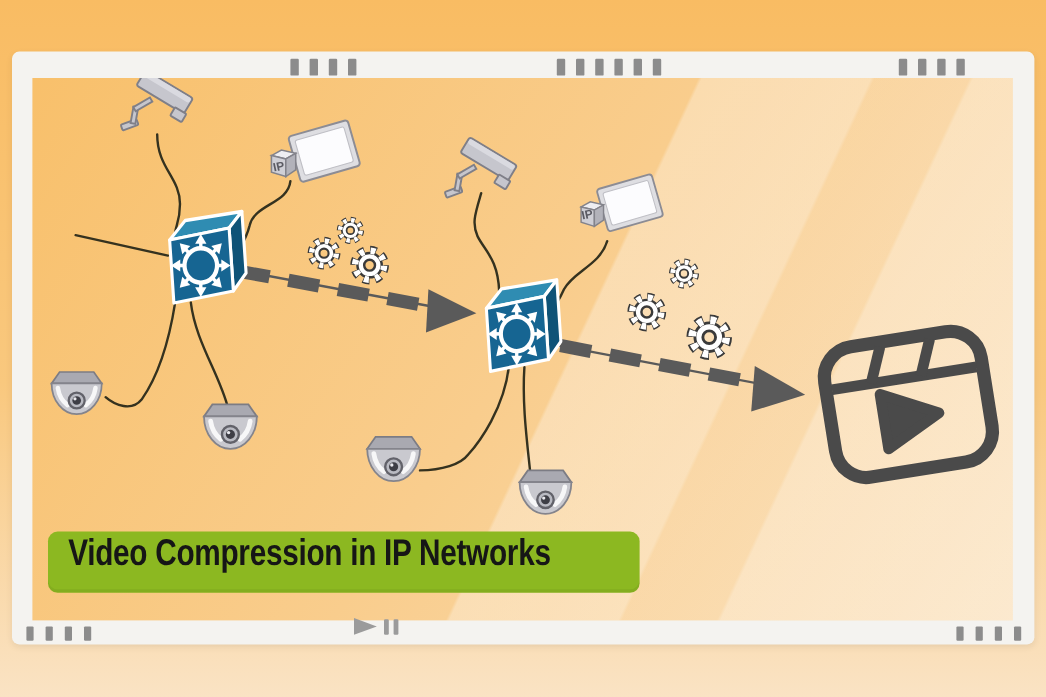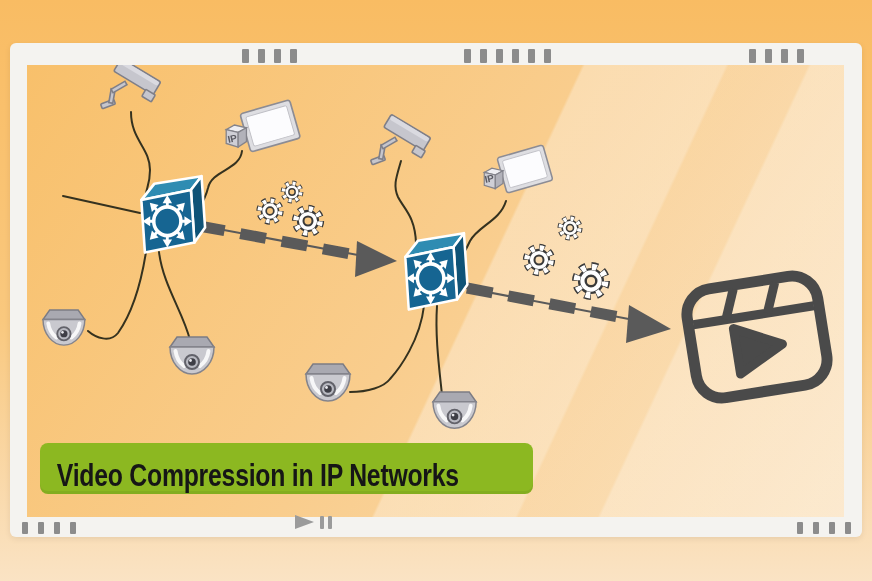--- a/index.html
+++ b/index.html
@@ -18,21 +18,21 @@
     background:
       linear-gradient(115deg, rgba(255,255,255,0) 54%, rgba(255,255,255,0.30) 54.3%, rgba(255,255,255,0.30) 68%, rgba(255,255,255,0.10) 68.3%, rgba(255,255,255,0.10) 76%, rgba(255,255,255,0.32) 76.3%),
       linear-gradient(125deg, #f8c06b 0%, #f9cd8d 50%, #fadfb8 100%);
   }
   .sp{position:absolute;width:7px;height:14px;top:49px;background:#8c8c8c;border-radius:1px;}
   .spb{position:absolute;width:6px;height:12px;top:522px;background:#8c8c8c;border-radius:1px;}
   .diagram-svg{position:absolute;left:27px;top:65px;}
   .banner{
     position:absolute;left:40px;top:443px;width:493px;height:51px;
     background:#8cb821;border-radius:8px;
-    display:flex;align-items:flex-end;
+    display:flex;align-items:flex-start;
     box-shadow:inset 0 -3px 0 rgba(0,0,0,0.06);
   }
   .banner-text{
     color:#161616;font-weight:bold;font-size:31px;letter-spacing:-0.3px;
     padding-left:21px;white-space:nowrap;
     transform:scaleX(0.80);transform-origin:left center;
   }
   .play-indicator{position:absolute;left:295px;top:515px;width:40px;height:15px;}
   .pi-triangle{
     position:absolute;left:0;top:0;width:0;height:0;

